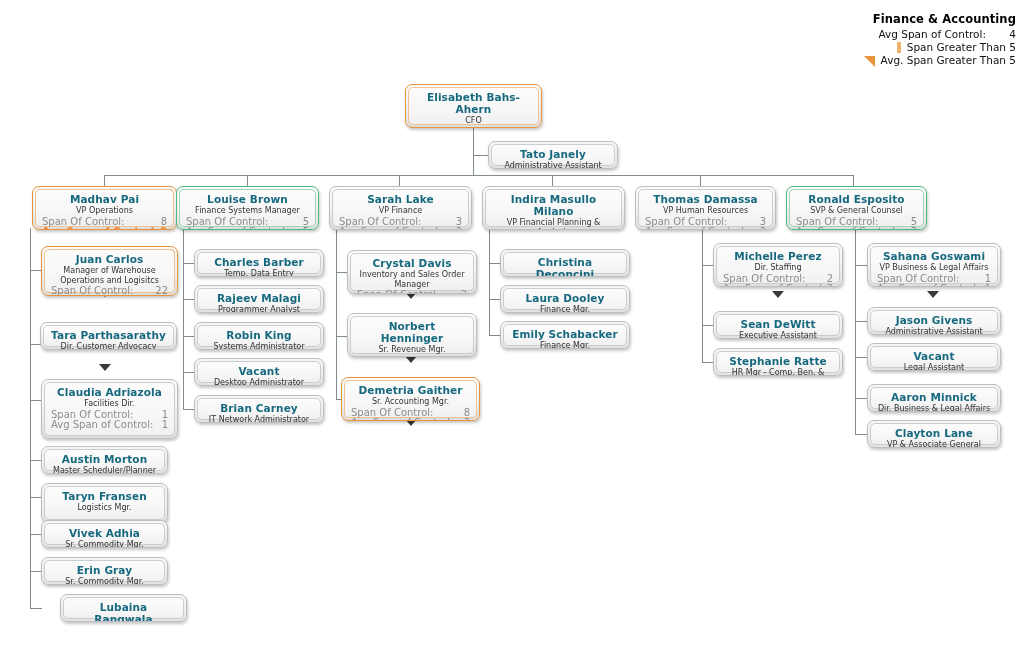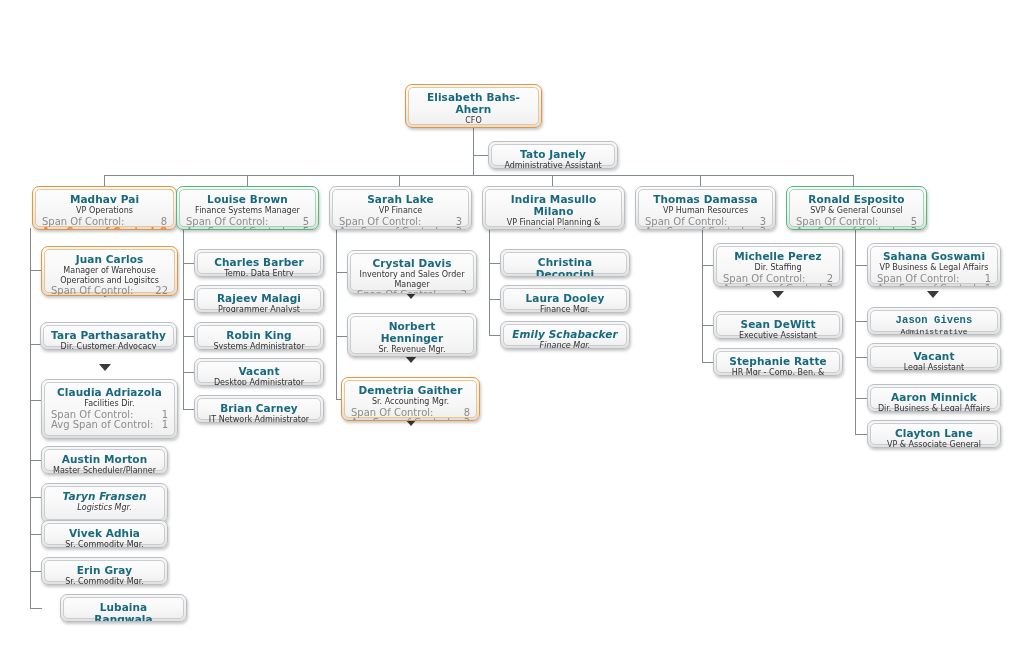--- a/index.html
+++ b/index.html
@@ -55,20 +55,35 @@
   .corner{position:absolute;right:2px;top:2px;width:0;height:0;border-top:17px solid #ef9134;border-left:17px solid transparent;border-top-right-radius:5px;}
   
   .node.gr{border-color:#4eb97a;}
   .node.gr .inner{border-color:#9ad9b4;}
 </style>
 </head>
 <body>
 
 <div id="canvas">
 
+  <div class="legend">
+    <div class="legend-title">Finance &amp; Accounting</div>
+    <div class="legend-row">
+      <span>Avg Span of Control:</span>
+      <span class="lval">4</span>
+    </div>
+    <div class="legend-row">
+      <span class="swatch-bar"></span>
+      <span>Span Greater Than 5</span>
+    </div>
+    <div class="legend-row">
+      <span class="swatch-tri"></span>
+      <span>Avg. Span Greater Than 5</span>
+    </div>
+  </div>
 
   <div class="line vline" style="left:473px;top:127px;height:48px;"></div>
   <div class="line hline" style="left:473px;top:155px;width:15px;"></div>
 
   <div class="line hline" style="left:104px;top:175px;width:749px;"></div>
   <div class="line vline" style="left:104px;top:175px;height:12px;"></div>
   <div class="line vline" style="left:247px;top:175px;height:12px;"></div>
   <div class="line vline" style="left:399px;top:175px;height:12px;"></div>
   <div class="line vline" style="left:552px;top:175px;height:12px;"></div>
   <div class="line vline" style="left:700px;top:175px;height:12px;"></div>
@@ -267,21 +282,21 @@
       </div>
     </div>
   </div>
 
   <div class="node simple" style="left:41px;top:446px;width:127px;height:28px;">
     <div class="inner">
       <div class="nm">Austin Morton</div>
       <div class="ti">Master Scheduler/Planner</div>
     </div>
   </div>
-  <div class="node simple" style="left:41px;top:483px;width:127px;height:40px;font-style:italic;">
+  <div class="node simple" style="left:41px;top:483px;width:127px;height:40px;">
     <div class="inner">
       <div class="nm">Taryn Fransen</div>
       <div class="ti">Logistics Mgr.</div>
     </div>
   </div>
   <div class="node simple" style="left:41px;top:520px;width:127px;height:28px;">
     <div class="inner">
       <div class="nm">Vivek Adhia</div>
       <div class="ti">Sr. Commodity Mgr.</div>
     </div>
@@ -372,21 +387,21 @@
       <div class="nm">Christina Deconcini</div>
 
     </div>
   </div>
   <div class="node simple" style="left:500px;top:285px;width:130px;height:28px;">
     <div class="inner">
       <div class="nm">Laura Dooley</div>
       <div class="ti">Finance Mgr.</div>
     </div>
   </div>
-  <div class="node simple" style="left:500px;top:321px;width:130px;height:28px;font-style:italic;">
+  <div class="node simple" style="left:500px;top:321px;width:130px;height:28px;">
     <div class="inner">
       <div class="nm">Emily Schabacker</div>
       <div class="ti">Finance Mgr.</div>
     </div>
   </div>
 
   <div class="node" style="left:713px;top:243px;width:130px;height:44px;">
     <div class="inner">
       <div class="nm">Michelle Perez</div>
       <div class="ti">Dir. Staffing</div>
@@ -420,21 +435,21 @@
       <div class="stat">
         <span class="lbl">Span Of Control:</span>
         <span class="num">1</span>
       </div>
       <div class="stat">
         <span class="lbl">Avg Span of Control:</span>
         <span class="num">1</span>
       </div>
     </div>
   </div>
-  <div class="node simple" style="left:867px;top:307px;width:134px;height:28px;font-family:Liberation Mono, monospace;">
+  <div class="node simple" style="left:867px;top:307px;width:134px;height:28px;">
     <div class="inner">
       <div class="nm">Jason Givens</div>
       <div class="ti">Administrative Assistant</div>
     </div>
   </div>
   <div class="node simple" style="left:867px;top:343px;width:134px;height:28px;">
     <div class="inner">
       <div class="nm">Vacant</div>
       <div class="ti">Legal Assistant</div>
     </div>

